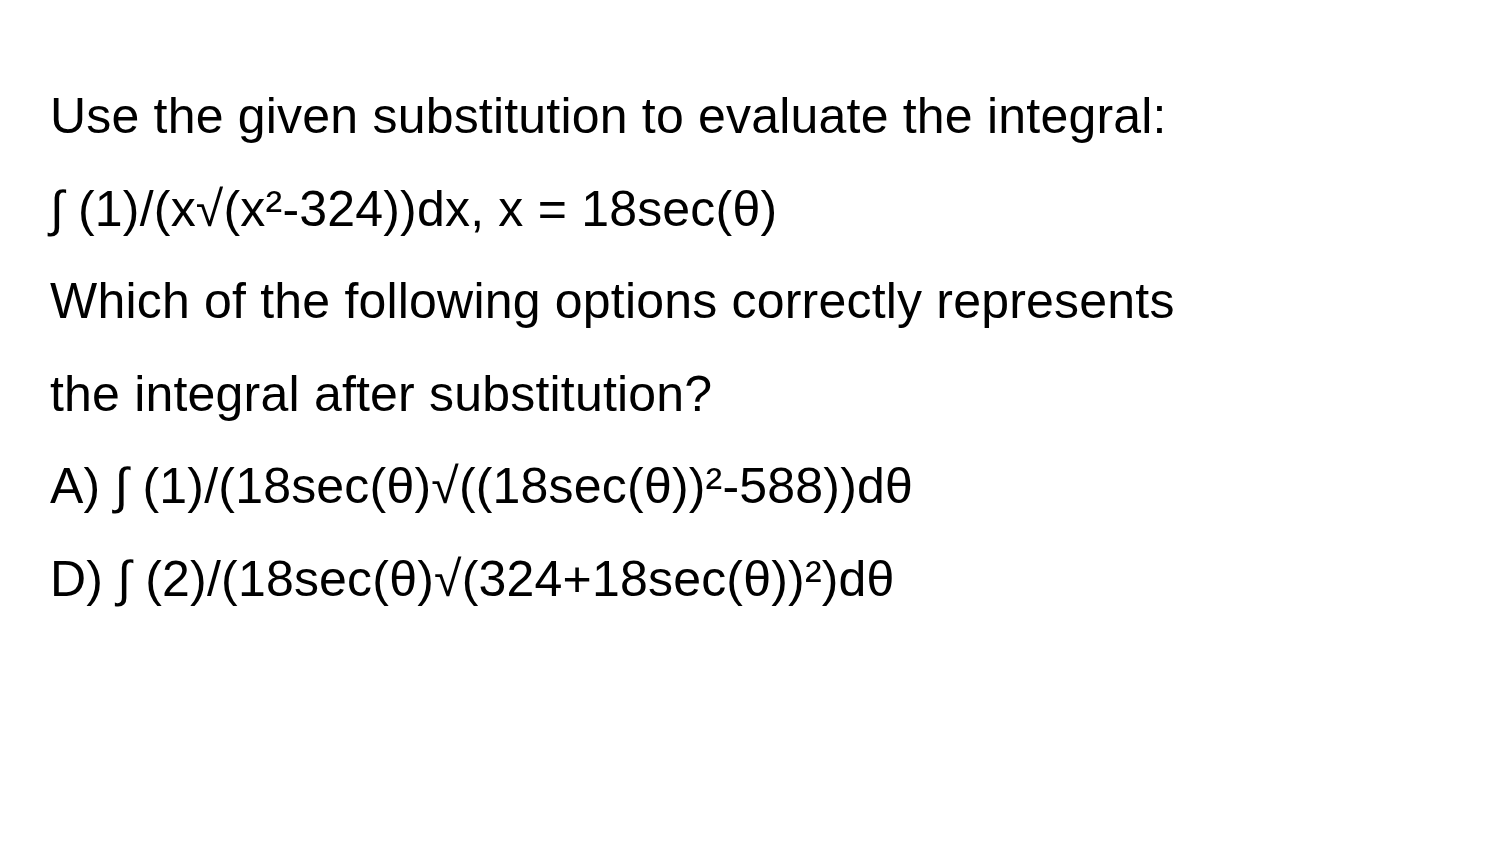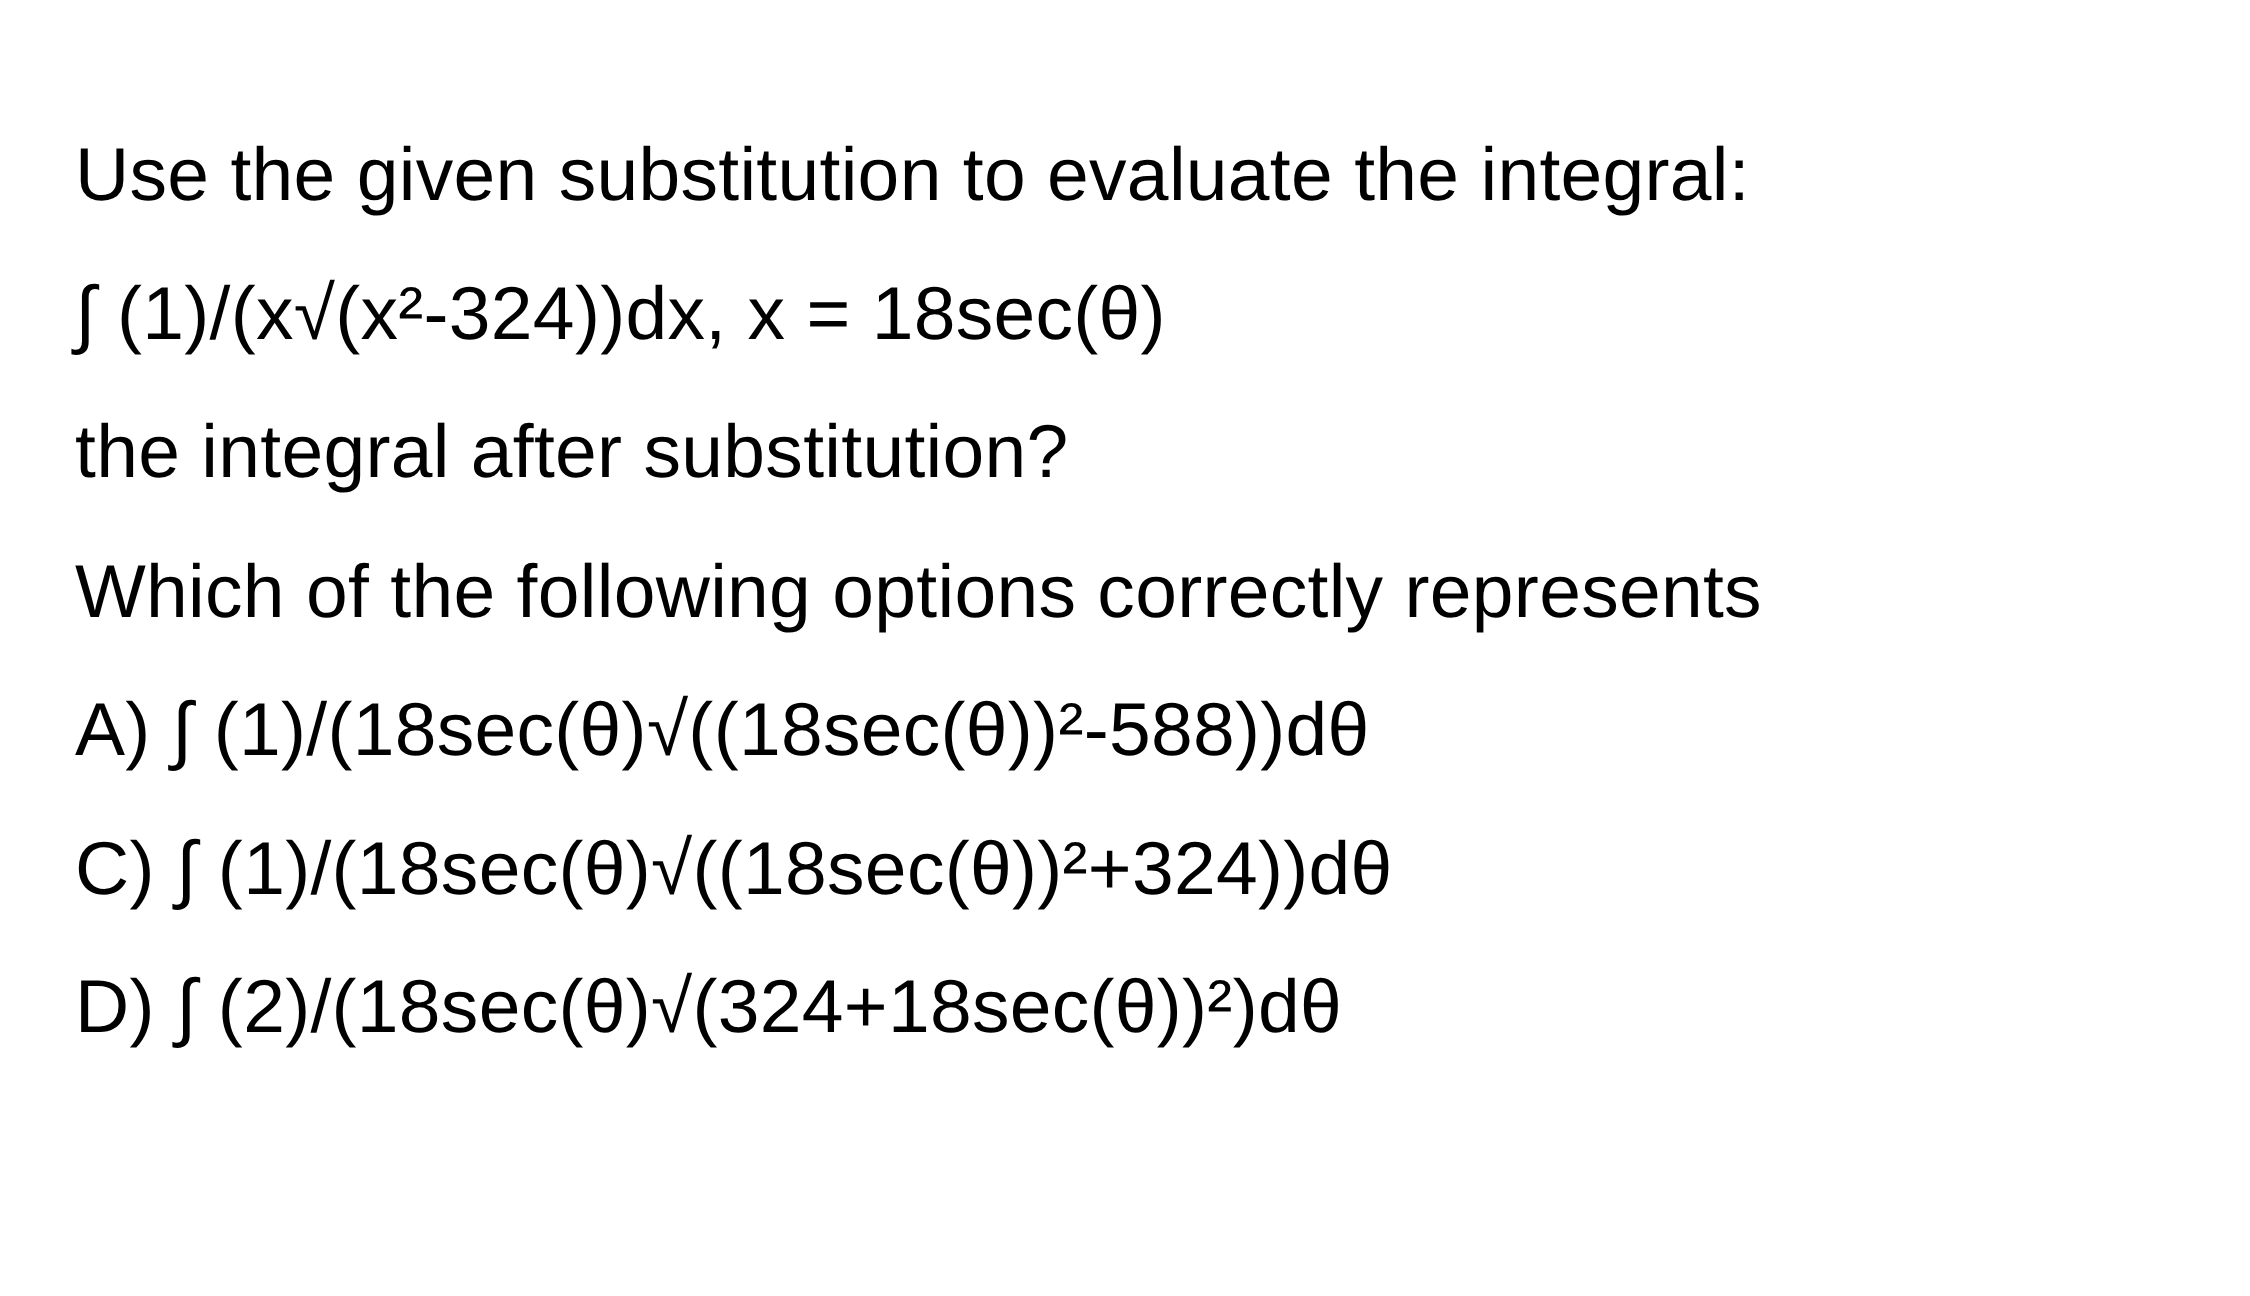--- a/index.html
+++ b/index.html
@@ -23,18 +23,17 @@
   .line {
     display: block;
   }
 </style>
 </head>
 <body>
 
 <div class="content">
   <span class="line">Use the given substitution to evaluate the integral:</span>
   <span class="line">∫ (1)/(x√(x²-324))dx, x = 18sec(θ)</span>
+  <span class="line">Which of the following options correctly represents</span>
   <span class="line">the integral after substitution?</span>
-  <span class="line">Which of the following options correctly represents</span>
   <span class="line">A) ∫ (1)/(18sec(θ)√((18sec(θ))²-588))dθ</span>
-  <span class="line">C) ∫ (1)/(18sec(θ)√((18sec(θ))²+324))dθ</span>
   <span class="line">D) ∫ (2)/(18sec(θ)√(324+18sec(θ))²)dθ</span>
 </div>
 
 </body></html>

